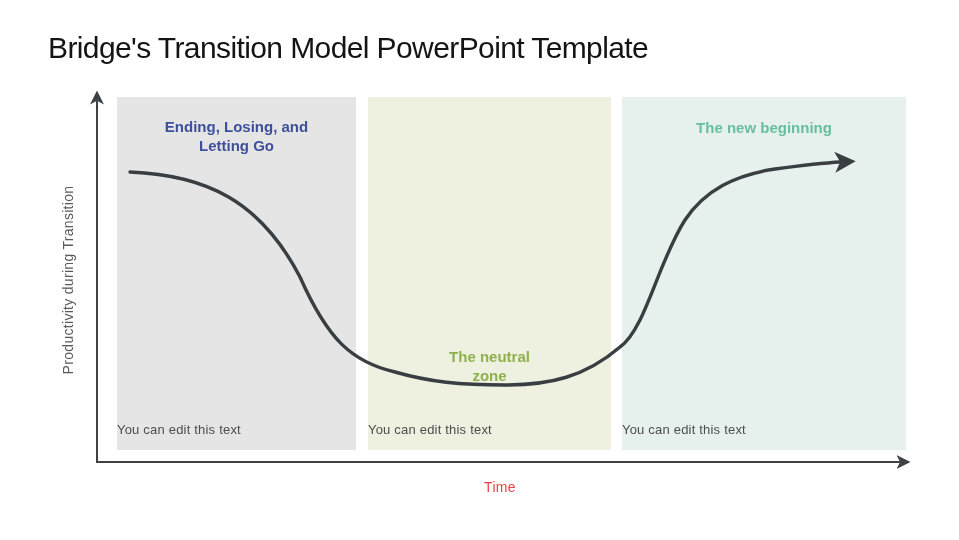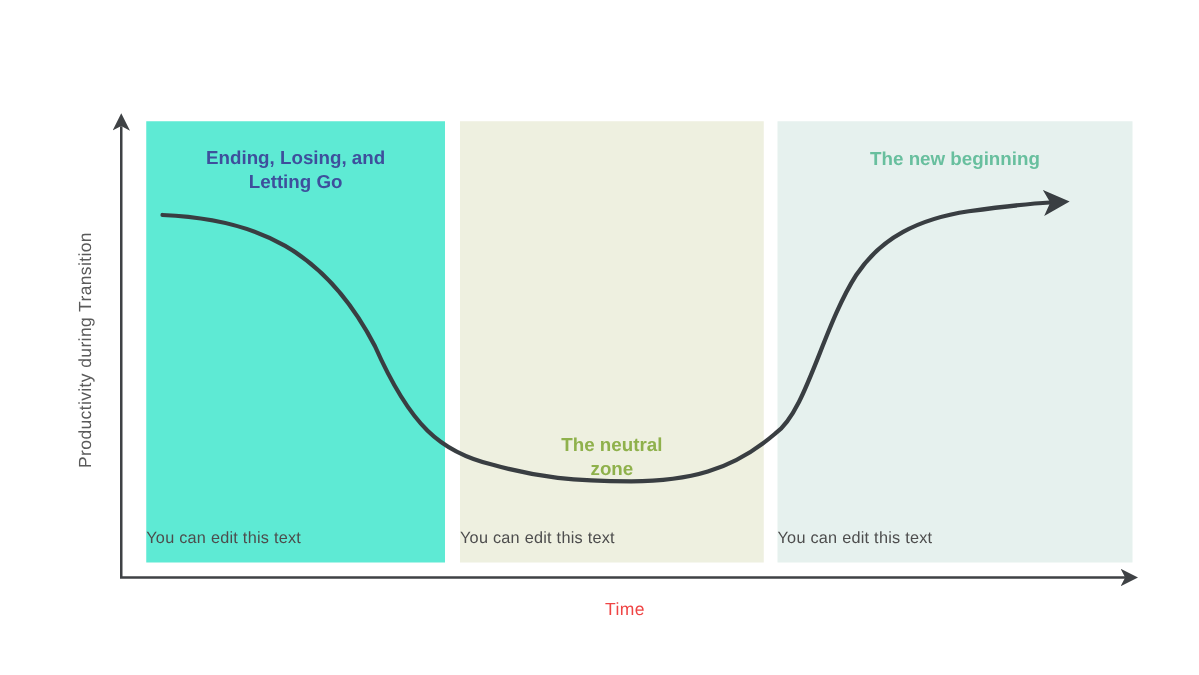--- a/index.html
+++ b/index.html
@@ -43,22 +43,23 @@
     position:absolute; left:460px; top:479px; width:80px;
     text-align:center; font-size:14px; color:#ef4444;
     letter-spacing:0.3px; z-index:3;
   }
 </style>
 </head>
 <body>
 
 <div class="slide">
 
+  <h1 class="slide-title">Bridge's Transition Model PowerPoint Template</h1>
 
-  <div class="panel panel-1" style="background-color: #5eead4;">
+  <div class="panel panel-1" style="background-color: #e5e5e5;">
     <div class="panel-heading" style="color: rgb(62, 79, 156);">Ending, Losing, and
 Letting Go</div>
     <div class="panel-note">You can edit this text</div>
   </div>
 
   <div class="panel panel-2" style="background-color: rgb(238, 240, 224);">
     <div class="panel-heading" style="color: rgb(143, 177, 76);">The neutral
 zone</div>
     <div class="panel-note">You can edit this text</div>
   </div>

